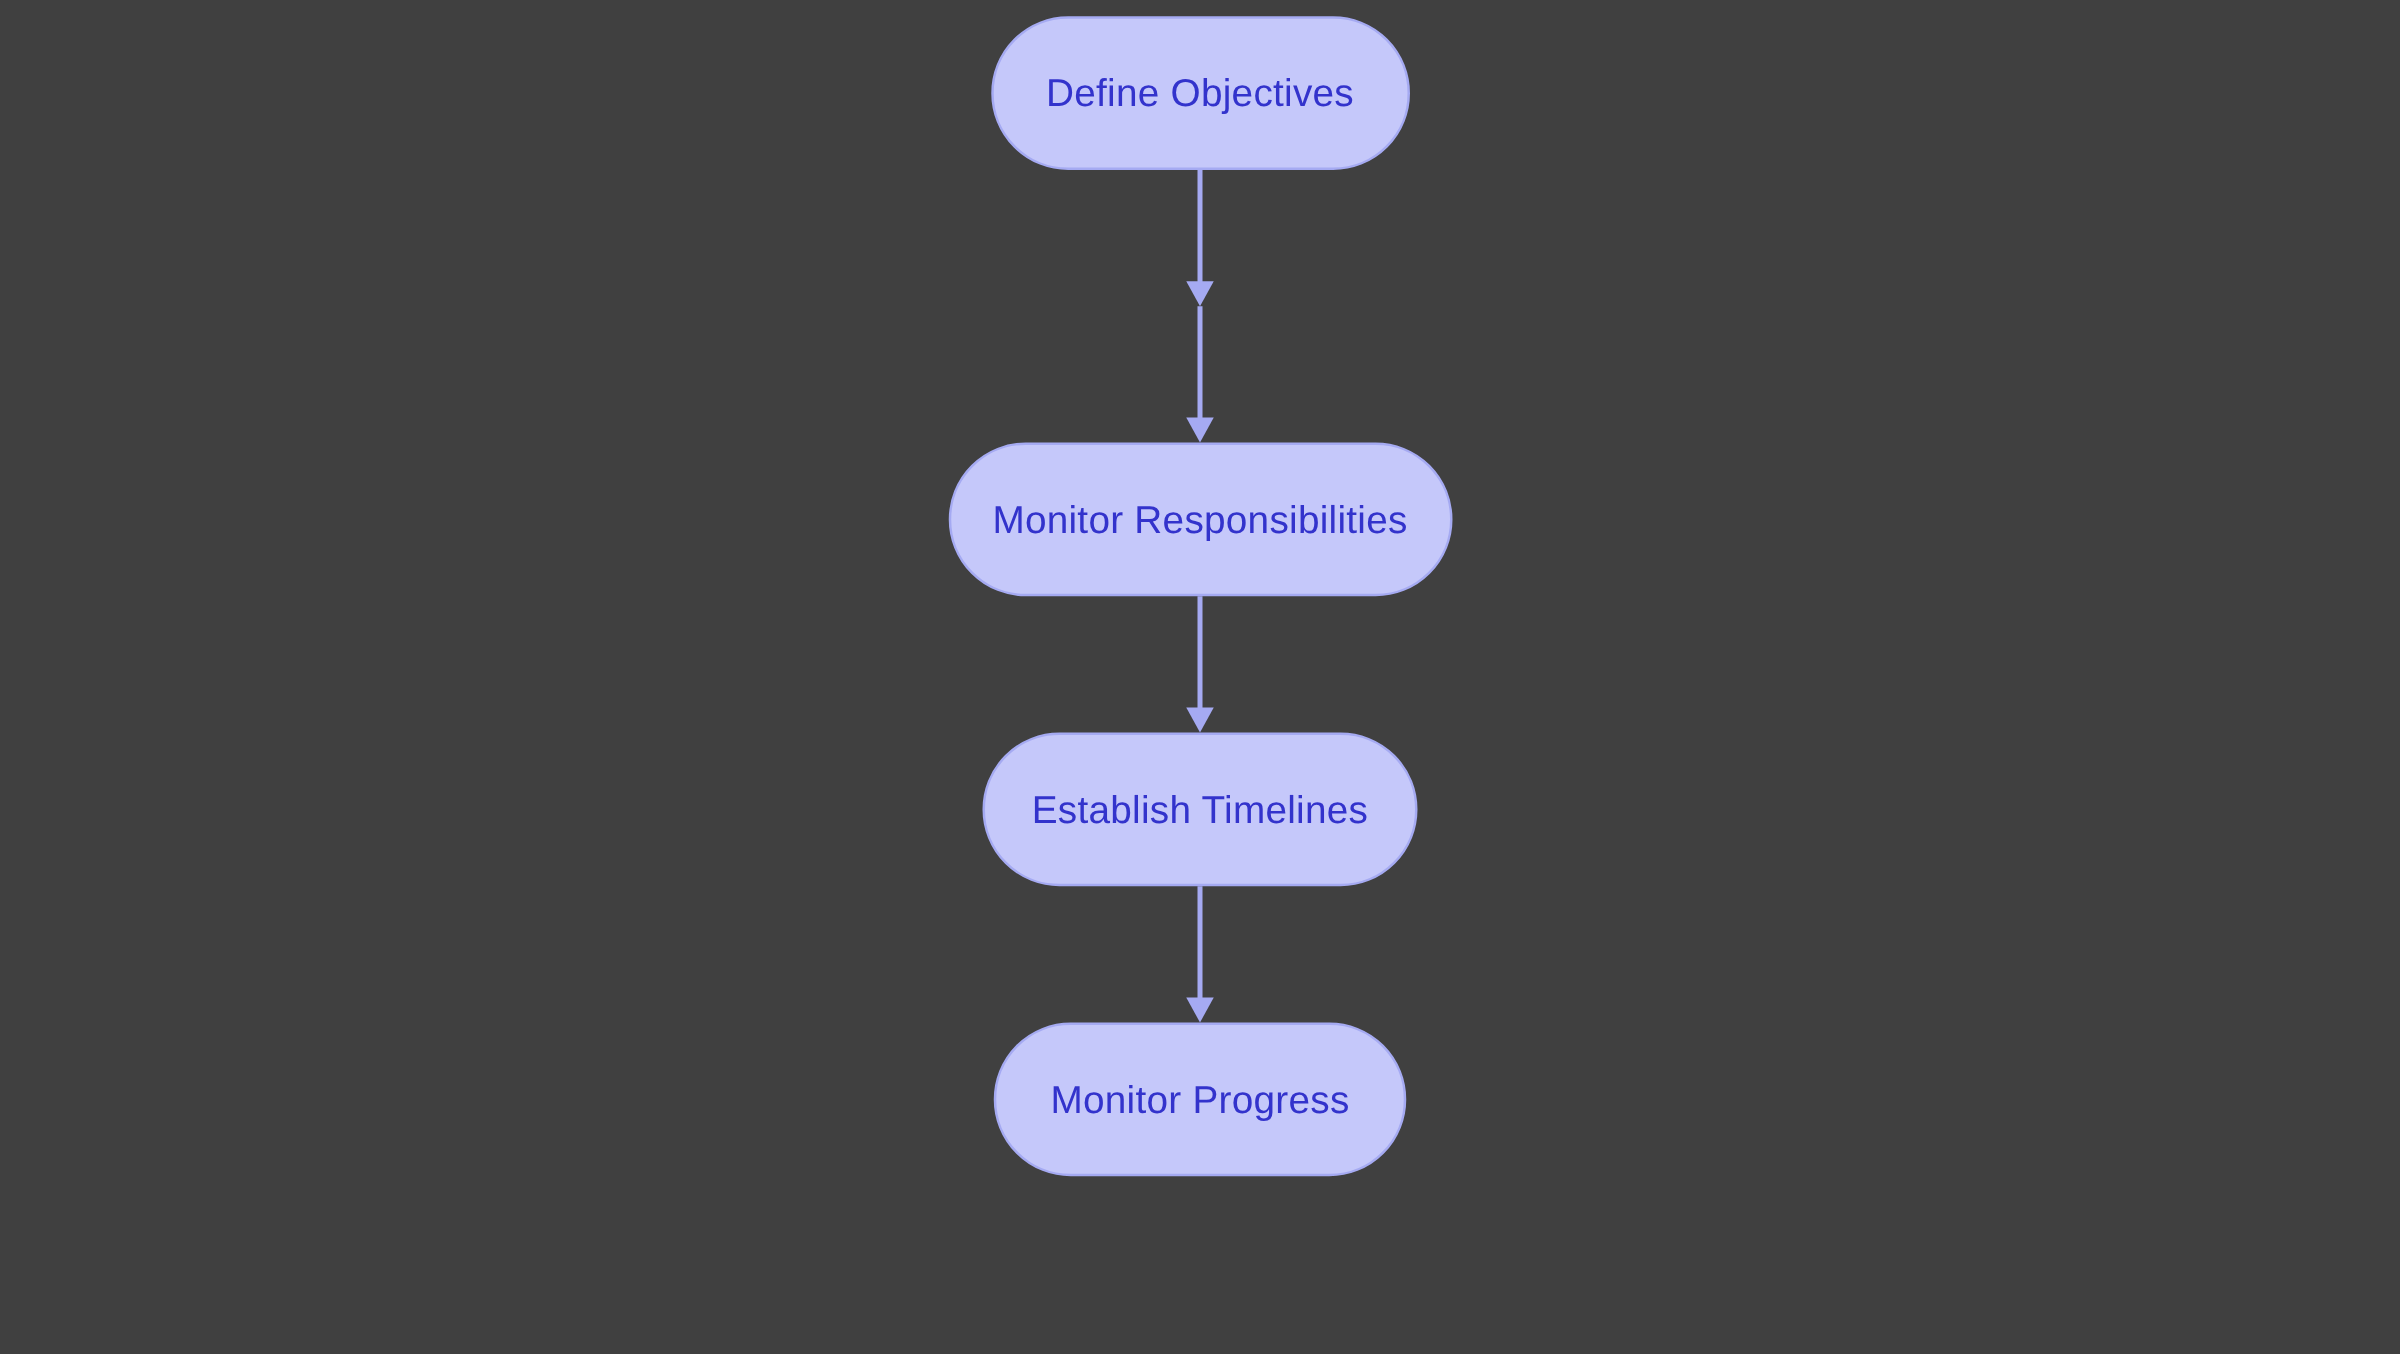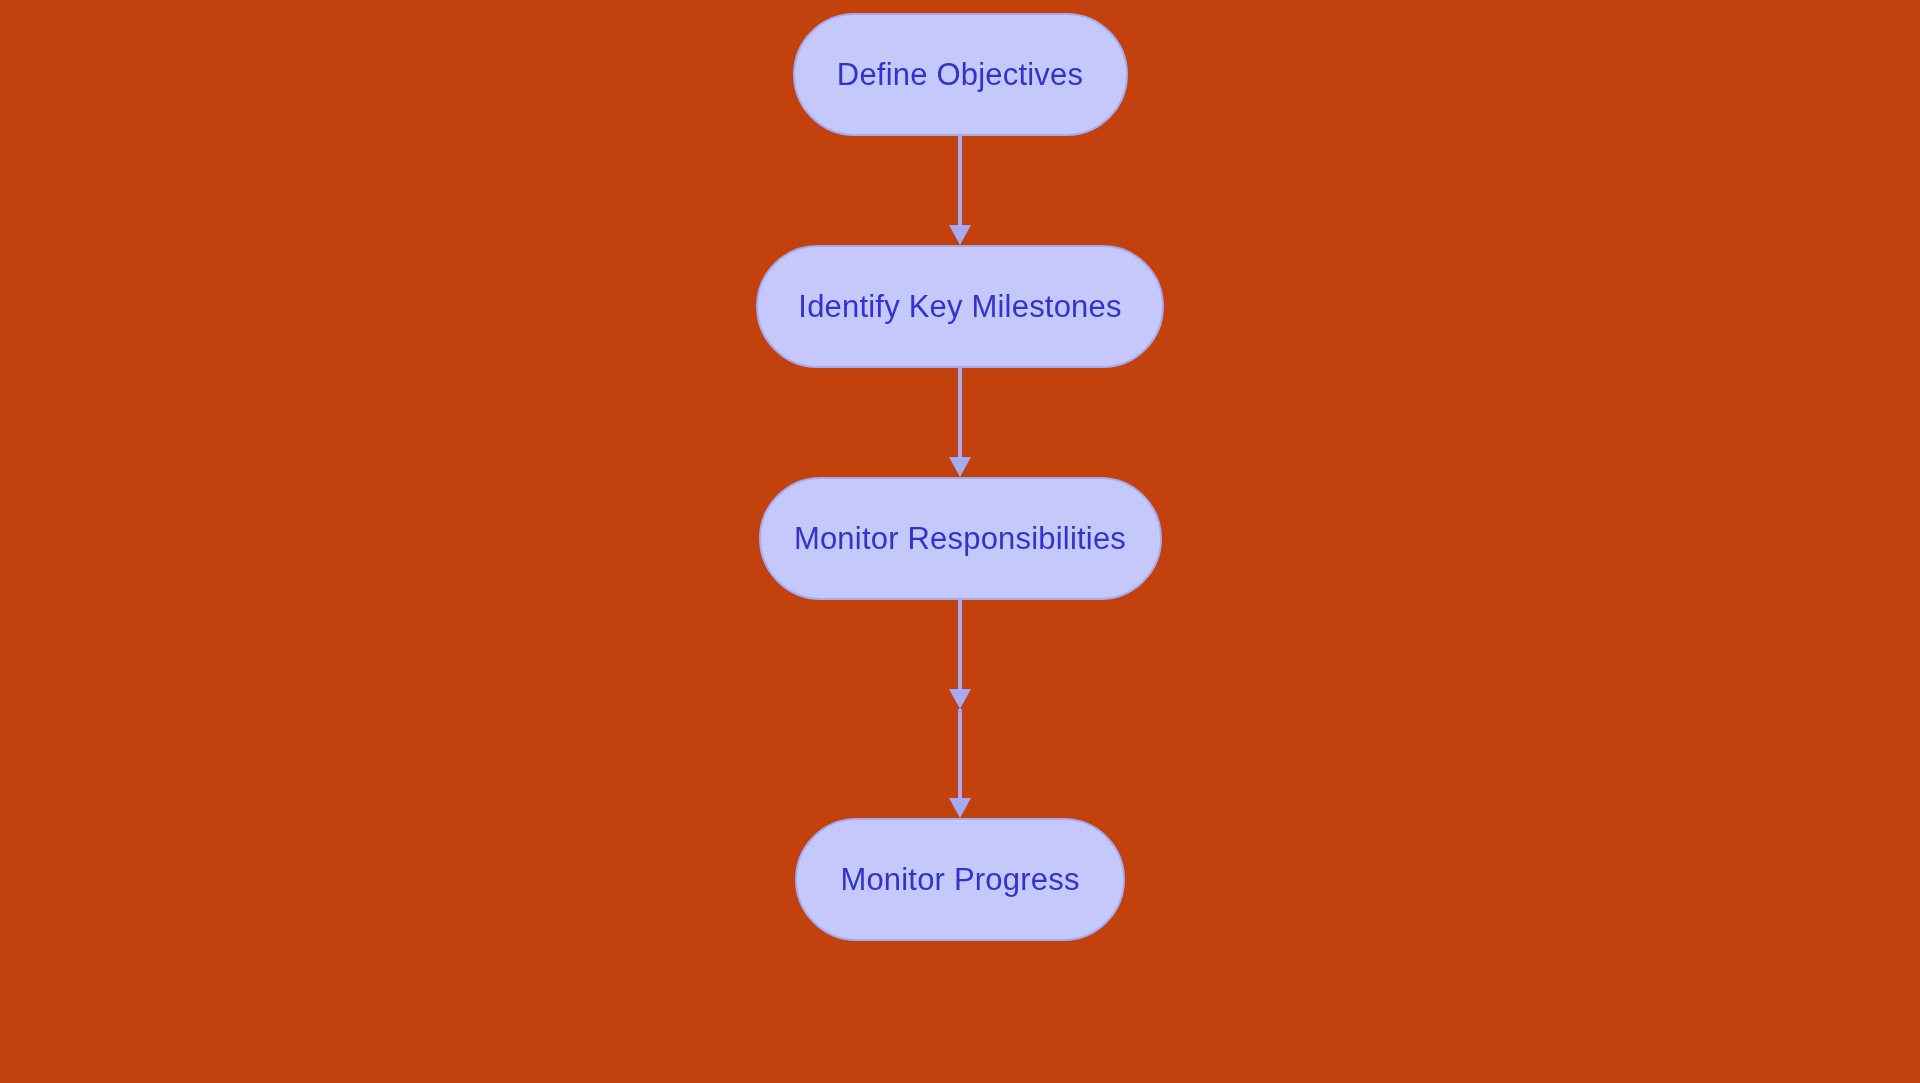--- a/index.html
+++ b/index.html
@@ -12,21 +12,21 @@
     width: 1920px;
     height: 1083px;
     overflow: hidden;
     font-family: "Liberation Sans", "DejaVu Sans", sans-serif;
   }
 
   #flowchart-canvas {
     position: relative;
     width: 1920px;
     height: 1083px;
-    background: #c2410c;
+    background: #404040;
   }
 
   .flow-column {
     position: absolute;
     left: 0;
     top: 0;
     width: 1920px;
     height: 1083px;
     display: flex;
     flex-direction: column;
@@ -97,38 +97,38 @@
 
     <div class="node node-0">
       <span class="node-label">Define Objectives</span>
     </div>
 
     <div class="connector">
       <div class="connector-line"></div>
       <div class="connector-head"></div>
     </div>
 
-    <div class="node node-1">
-      <span class="node-label">Identify Key Milestones</span>
-    </div>
 
     <div class="connector">
       <div class="connector-line"></div>
       <div class="connector-head"></div>
     </div>
 
     <div class="node node-2">
       <span class="node-label">Monitor Responsibilities</span>
     </div>
 
     <div class="connector">
       <div class="connector-line"></div>
       <div class="connector-head"></div>
     </div>
 
+    <div class="node node-3">
+      <span class="node-label">Establish Timelines</span>
+    </div>
 
     <div class="connector">
       <div class="connector-line"></div>
       <div class="connector-head"></div>
     </div>
 
     <div class="node node-4">
       <span class="node-label">Monitor Progress</span>
     </div>
 

